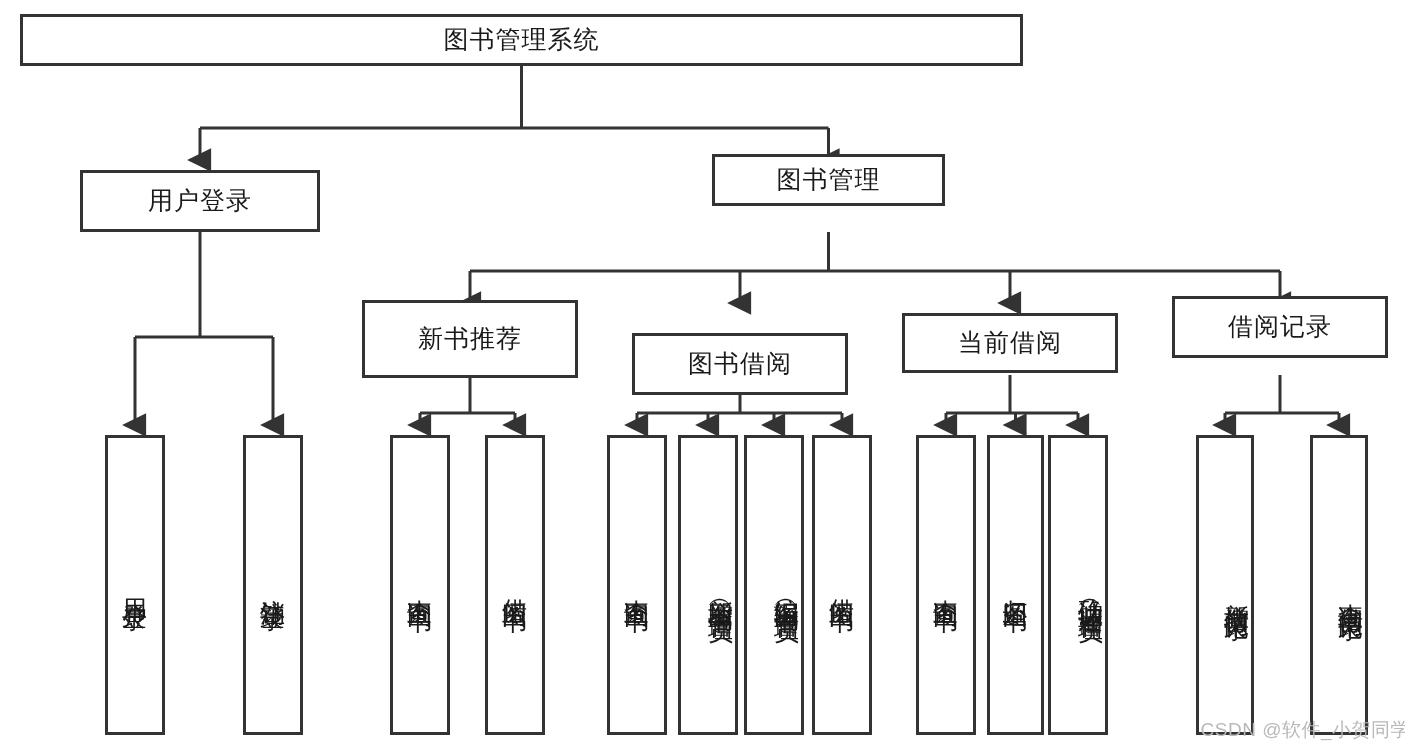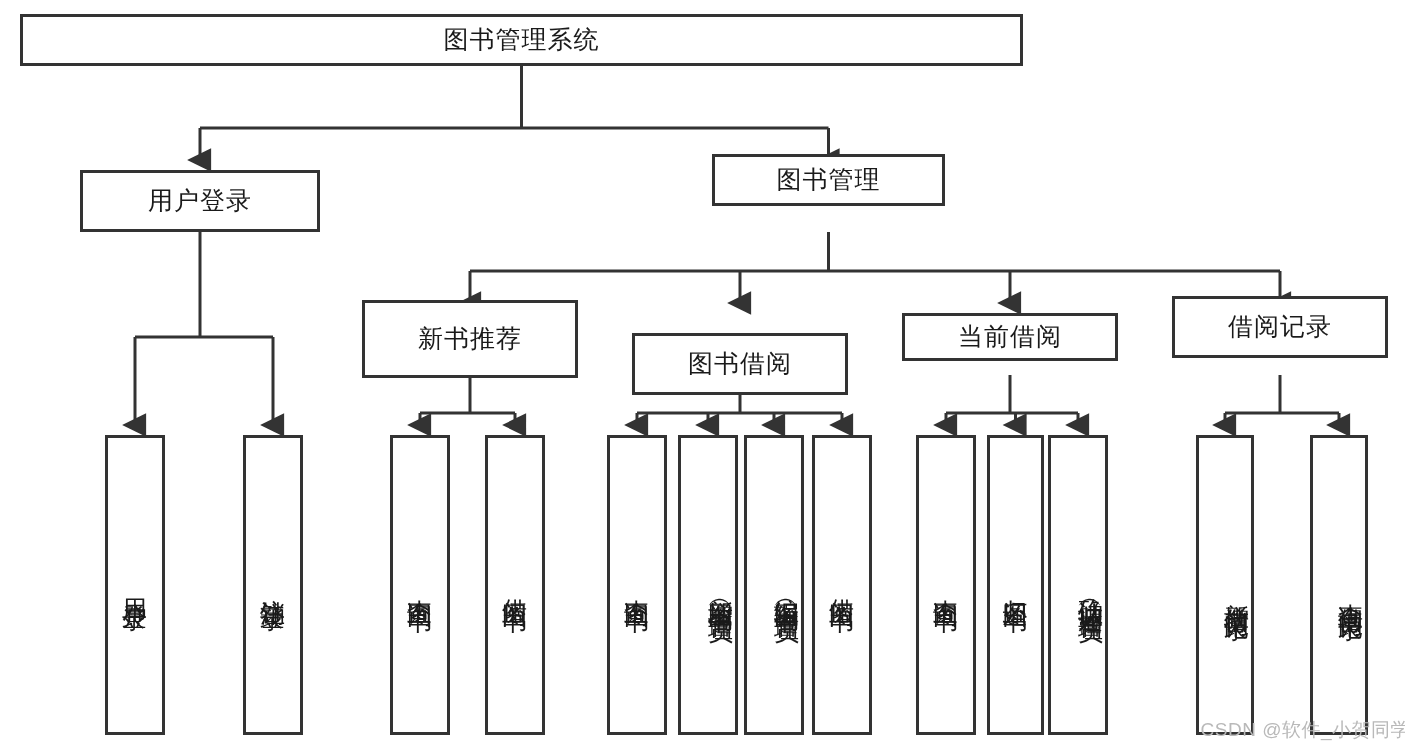--- a/index.html
+++ b/index.html
@@ -124,21 +124,21 @@
       </div>
       <div class="node node-h" style="left: 712px; top: 154px; width: 233px; height: 52px; text-align: right;">
         <span>图书管理</span>
       </div>
       <div class="node node-h" style="left: 362px; top: 300px; width: 216px; height: 78px;">
         <span>新书推荐</span>
       </div>
       <div class="node node-h" style="left: 632px; top: 313px; width: 216px; height: 62px; margin-top: 20px;">
         <span>图书借阅</span>
       </div>
-      <div class="node node-h" style="left: 902px; top: 313px; width: 216px; height: 48px;">
+      <div class="node node-h" style="left: 902px; top: 313px; width: 216px; height: 60px;">
         <span>当前借阅</span>
       </div>
       <div class="node node-h" style="left: 1172px; top: 296px; width: 216px; height: 62px;">
         <span>借阅记录</span>
       </div>
       <div class="node node-v short" style="left: 105px; top: 435px; width: 60px; height: 300px;">
         <span style="padding-top: 0px;">用户登录</span>
       </div>
       <div class="node node-v short" style="left: 243px; top: 435px; width: 60px; height: 300px;">
         <span style="padding-top: 0px;">注销登录</span>

